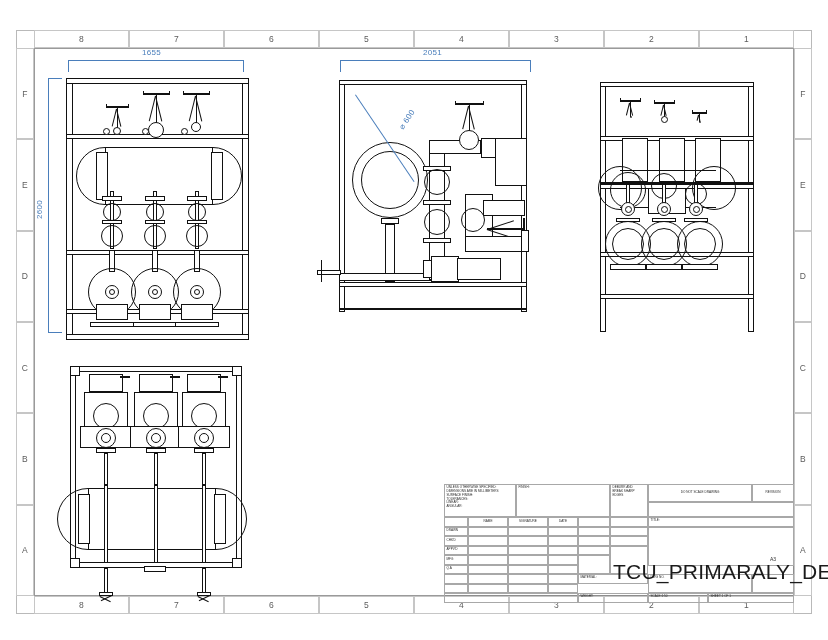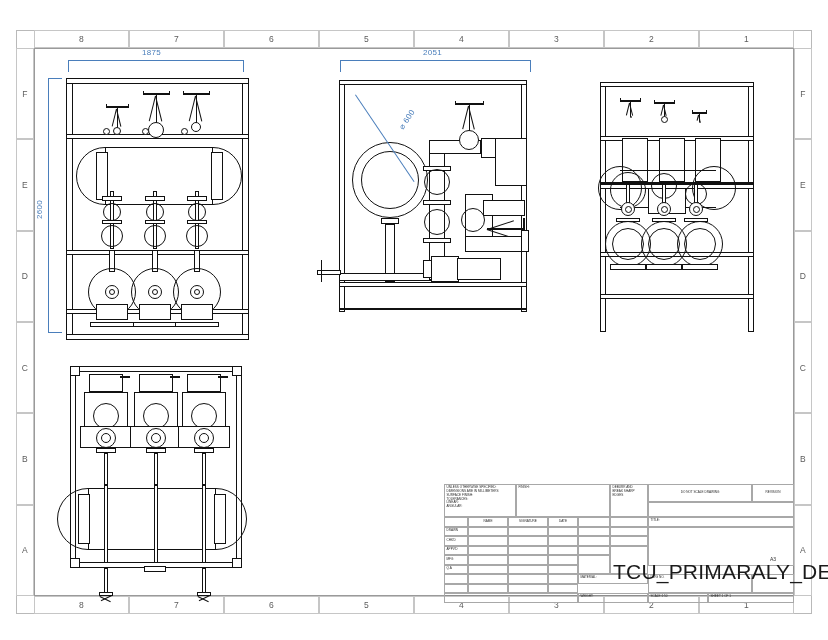--- a/index.html
+++ b/index.html
@@ -155,21 +155,21 @@
       <div style="position: absolute; border: 1px solid rgb(17, 17, 17); border-radius: 50%; box-sizing: border-box; left: 113px; top: 208px; width: 48px; height: 48px; background: transparent;"></div>
       <div style="position: absolute; border: 1px solid rgb(17, 17, 17); border-radius: 50%; box-sizing: border-box; background: rgb(255, 255, 255); left: 130px; top: 225px; width: 14px; height: 14px;"></div>
       <div style="position: absolute; border: 1px solid rgb(17, 17, 17); border-radius: 50%; box-sizing: border-box; background: rgb(255, 255, 255); left: 134px; top: 229px; width: 6px; height: 6px;"></div>
       <div style="position: absolute; border: 1px solid rgb(17, 17, 17); box-sizing: border-box; background: rgb(255, 255, 255); left: 121px; top: 244px; width: 32px; height: 16px;"></div>
       <div style="position: absolute; border: 1px solid rgb(17, 17, 17); box-sizing: border-box; background: rgb(255, 255, 255); left: 115px; top: 262px; width: 44px; height: 5px;"></div>
     </div>
 
   <div class="dimline h" style="left:68px;top:60px;width:175px;"></div>
   <div class="dimline v" style="left:68px;top:60px;height:12px;"></div>
   <div class="dimline v" style="left:243px;top:60px;height:12px;"></div>
-  <div class="dim" style="left:142px;top:48px;">1875</div>
+  <div class="dim" style="left:142px;top:48px;">1655</div>
 
   <div class="dimline v" style="left:48px;top:78px;height:254px;"></div>
   <div class="dimline h" style="left:48px;top:78px;width:14px;"></div>
   <div class="dimline h" style="left:48px;top:332px;width:14px;"></div>
   <div class="dim" style="left:30px;top:205px;transform:rotate(-90deg);transform-origin:center;">2600</div>
 
   <div class="gv" id="side-view" style="left:335px;top:70px;width:200px;height:250px;">
       <div style="position: absolute; border: 1px solid rgb(17, 17, 17); box-sizing: border-box; background: rgb(255, 255, 255); left: 4px; top: 10px; width: 6px; height: 232px;"></div>
       <div style="position: absolute; border: 1px solid rgb(17, 17, 17); box-sizing: border-box; background: rgb(255, 255, 255); left: 186px; top: 10px; width: 6px; height: 232px;"></div>
       <div style="position: absolute; border: 1px solid rgb(17, 17, 17); box-sizing: border-box; background: rgb(255, 255, 255); left: 4px; top: 10px; width: 188px; height: 5px;"></div>

